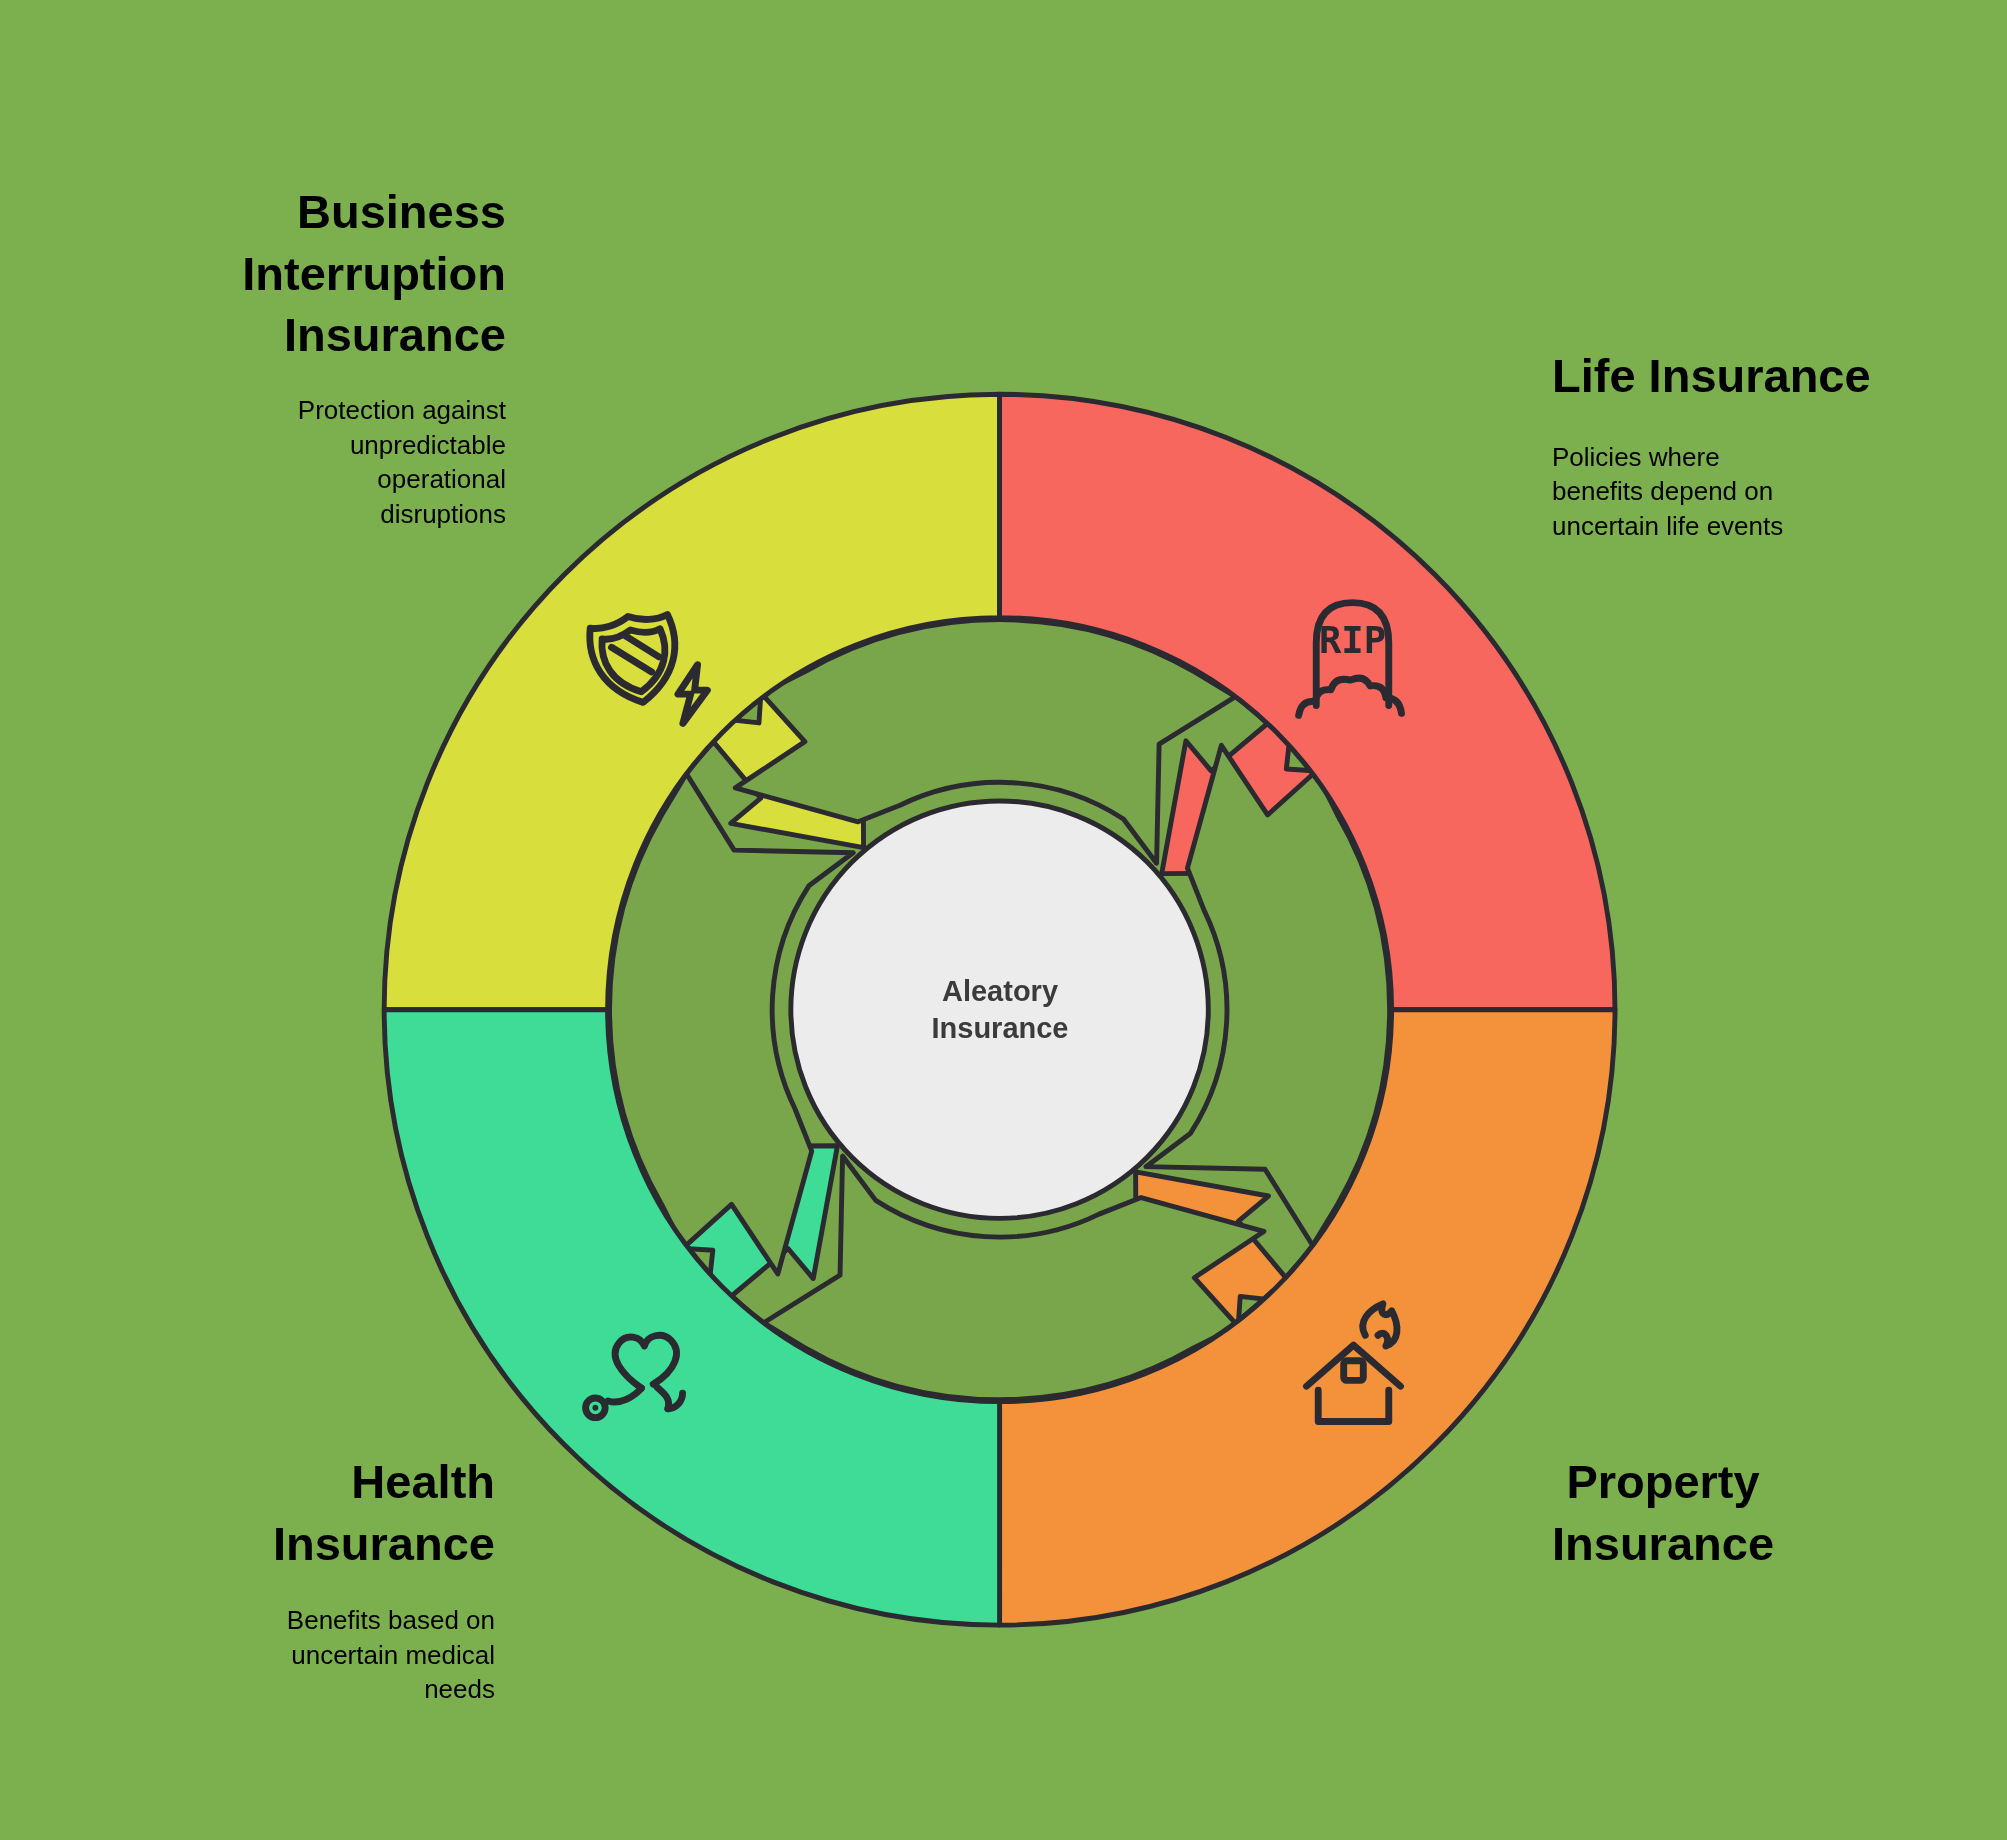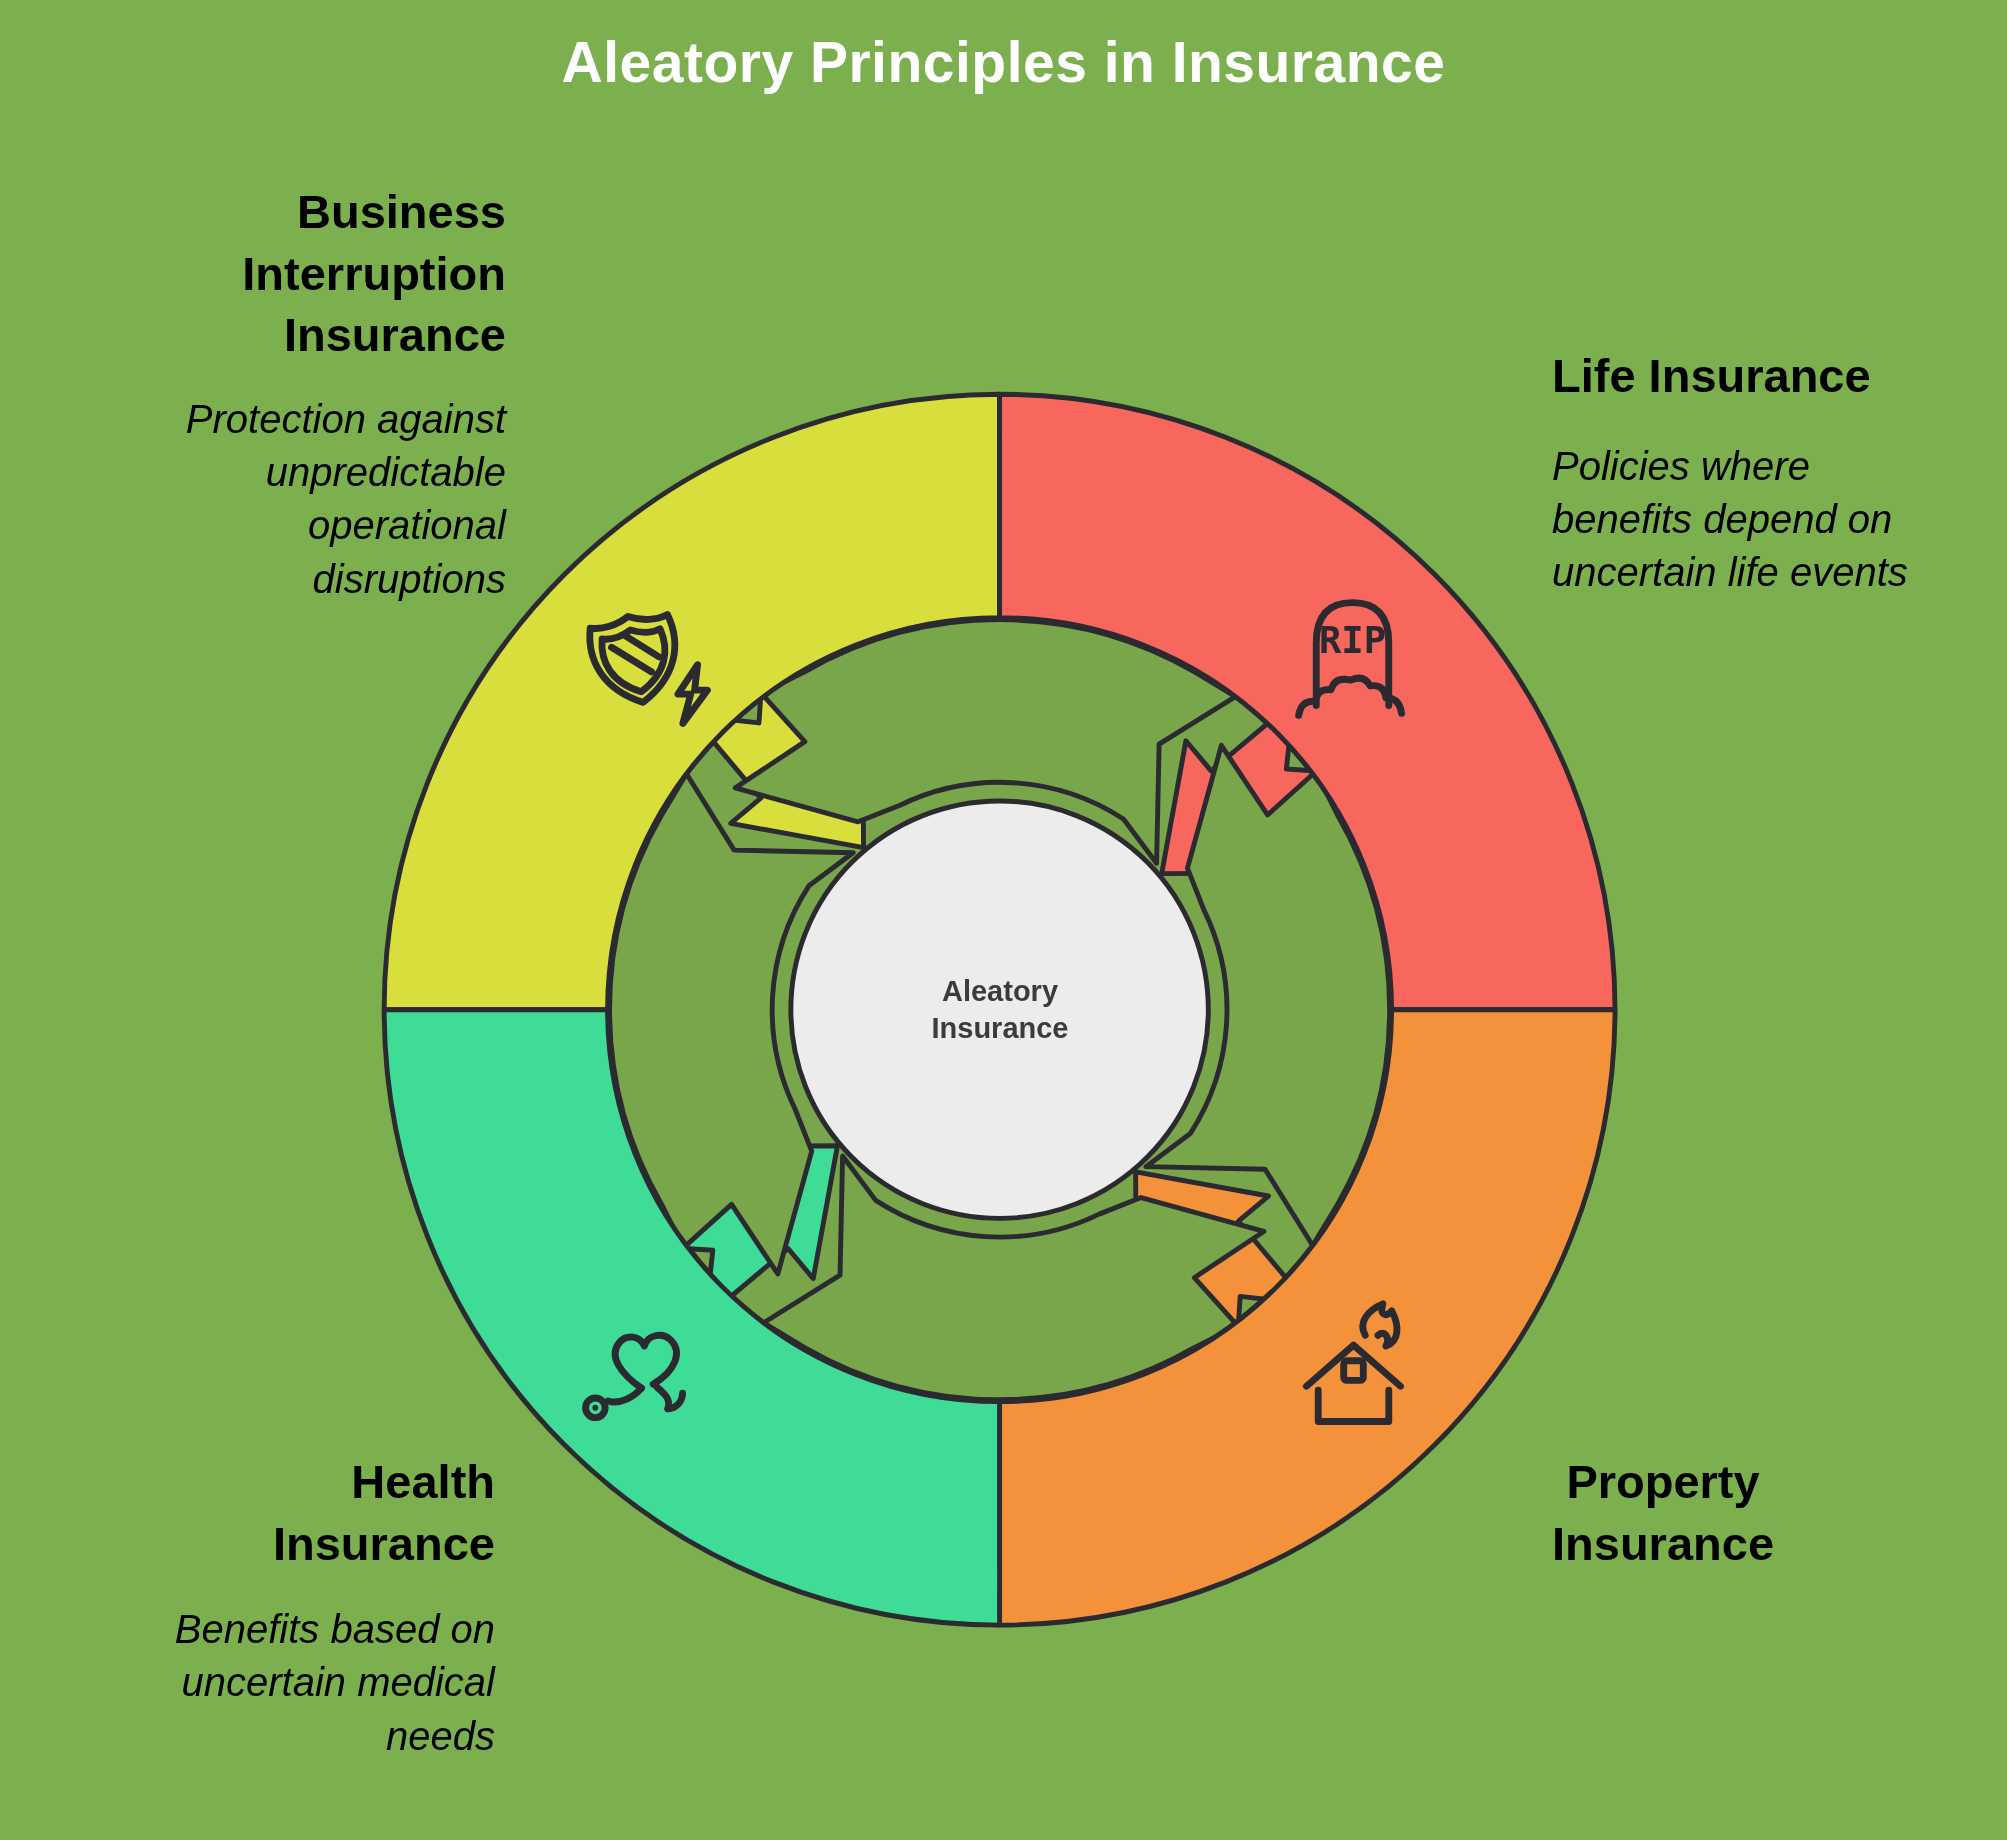--- a/index.html
+++ b/index.html
@@ -12,21 +12,21 @@
     position:absolute;top:29px;left:0;width:100%;
     text-align:center;font-size:57px;font-weight:bold;color:#ffffff;
     letter-spacing:0.5px;
   }
   .diagram-svg{position:absolute;left:0;top:0;}
   .q-label{position:absolute;color:#000000;}
   .q-label .q-heading{
     font-size:47px;font-weight:bold;line-height:1.31;white-space:pre-line;
   }
   .q-label .q-desc{
-    font-size:40px;font-weight:normal;line-height:1.33;white-space:pre-line;font-style:italic;
+    font-size:26px;font-weight:normal;line-height:1.33;white-space:pre-line;
   }
   .q-business{right:1501px;top:181px;text-align:right;}
   .q-business .q-desc{margin-top:27.4px;}
   .q-life{left:1552px;top:345px;text-align:left;}
   .q-life .q-desc{margin-top:33px;}
   .q-health{right:1512px;top:1451px;text-align:right;}
   .q-health .q-desc{margin-top:29px;}
   .q-property{left:1552px;top:1451px;text-align:center;}
   .q-property .q-desc{margin-top:29px;}
   .hub-label{
@@ -69,21 +69,20 @@
         <path d="M -400,0 L -628,0 A 628,628 0 0 1 0,-628 L 0,-400 A 400,400 0 0 0 -400,0 Z" fill="#d8de3b"></path>
         <path d="M 0,-400 L 0,-628 A 628,628 0 0 1 628,0 L 400,0 A 400,400 0 0 0 0,-400 Z" fill="#f7675e"></path>
         <path d="M 400,0 L 628,0 A 628,628 0 0 1 0,628 L 0,400 A 400,400 0 0 0 400,0 Z" fill="#f4923c"></path>
         <path d="M 0,400 L 0,628 A 628,628 0 0 1 -628,0 L -400,0 A 400,400 0 0 0 0,400 Z" fill="#3edc96"></path>
       </g>
 
       <circle cx="0" cy="0" r="213" fill="#ececec"></circle>
     </g>
   </svg>
 
-  <div class="page-title">Aleatory Principles in Insurance</div>
 
   <div class="hub-label">Aleatory
 Insurance</div>
 
   <div class="ring-icon icon-business">
     <svg viewBox="-75 -75 150 150" fill="none" stroke="#2a2a30" stroke-width="7" stroke-linecap="round" stroke-linejoin="round">
       <g transform="translate(-16,-8) rotate(-10)">
         <path d="M 0,-52 C 13,-45 28,-43 40,-47 C 49,-15 38,17 0,37 C -38,17 -49,-15 -40,-47 C -28,-43 -13,-45 0,-52 Z"></path>
         <path d="M 0,-38 C 10,-33 21,-31 30,-34 C 36,-11 28,12 0,26 C -28,12 -36,-11 -30,-34 C -21,-31 -10,-33 0,-38 Z"></path>
         <path d="M -22,-24 L 14,8 M -6,-33 L 24,-6"></path>

